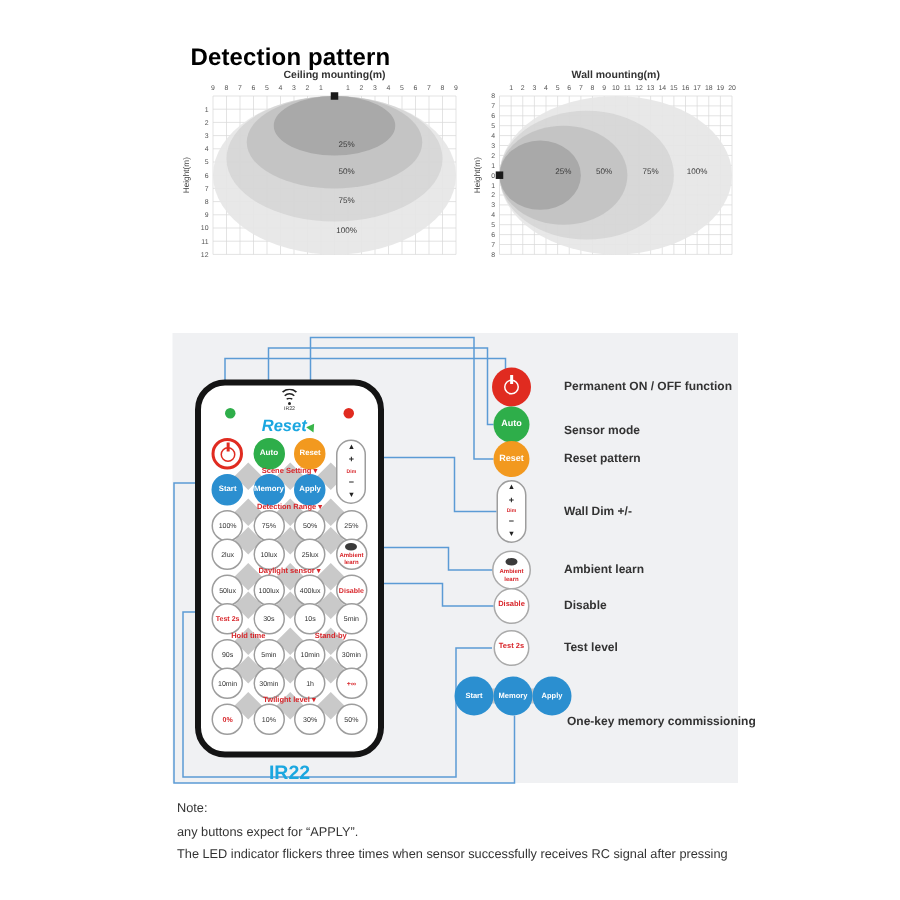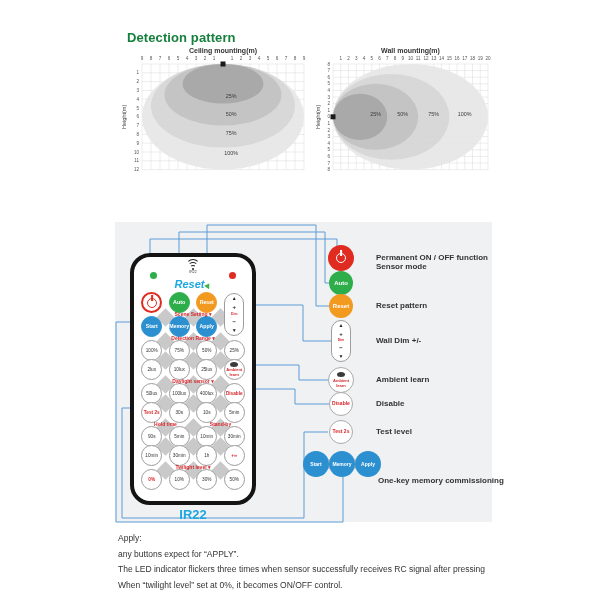--- a/index.html
+++ b/index.html
@@ -1,18 +1,18 @@
 <!DOCTYPE html>
 <html><head>
 <meta charset="utf-8">
 <style>
   html,body{margin:0;padding:0;background:#fff;}
   #canvas{position:relative;width:600px;height:600px;background:#fff;overflow:hidden;
           font-family:"Liberation Sans",sans-serif;color:#222;}
-  .h1{position:absolute;font-size:13px;font-weight:700;color:#15803d;letter-spacing:.1px;}
+  .h1{position:absolute;font-size:16px;font-weight:700;color:#000000;letter-spacing:.1px;}
   .chart-title{position:absolute;font-size:7px;font-weight:700;color:#333;text-align:center;}
   svg{position:absolute;overflow:visible;}
   .tick{font-size:4.6px;fill:#555;font-family:"Liberation Sans",sans-serif;}
   .axlab{font-size:5.5px;fill:#444;font-family:"Liberation Sans",sans-serif;}
   .zl{font-size:5.4px;fill:#3a3a3a;font-family:"Liberation Sans",sans-serif;text-anchor:middle;}
   #panel{position:absolute;left:115px;top:222px;width:377px;height:300px;background:#f0f1f3;}
   #remote{position:absolute;left:130px;top:253px;width:126px;height:252px;background:#fff;
           border:4px solid #141414;border-radius:20px;box-sizing:border-box;z-index:4;}
   .dot{position:absolute;width:7px;height:7px;border-radius:50%;}
   .wifi-arc{position:absolute;left:50%;transform:translateX(-50%);border:1px solid #222;
@@ -344,21 +344,21 @@
   </div>
 
   <div id="remote-caption">IR22</div>
 
   <div id="callouts">
       <div class="co" style="left: 328px; top: 245px; width: 26px; height: 26px; background: rgb(224, 43, 32);">
         <div class="pwrg" style="color: rgb(255, 255, 255);"></div>
       </div>
       <div class="co-label" style="left: 376px; top: 253px;">Permanent ON / OFF function</div>
       <div class="co" style="left: 329px; top: 271px; width: 24px; height: 24px; background: rgb(46, 174, 74); color: rgb(255, 255, 255); font-size: 6px; font-weight: 700;">Auto</div>
-      <div class="co-label" style="left: 376px; top: 262px;">Sensor mode</div>
+      <div class="co-label" style="left: 376px; top: 282px;">Sensor mode</div>
       <div class="co" style="left: 329px; top: 294px; width: 24px; height: 24px; background: rgb(242, 153, 31); color: rgb(255, 255, 255); font-size: 6px; font-weight: 700;">Reset</div>
       <div class="co-label" style="left: 376px; top: 301px;">Reset pattern</div>
       <div class="pill" style="left: 331px; top: 320px; width: 20px; height: 42px;">
         <span class="ar">▲</span>
         <span class="pm">+</span>
         <span class="dl">Dim</span>
         <span class="pm">−</span>
         <span class="ar">▼</span>
       </div>
       <div class="co-label" style="left: 376px; top: 336px;">Wall Dim +/-</div>
@@ -372,21 +372,20 @@
       <div class="co" style="left: 329px; top: 420px; width: 24px; height: 24px; background: rgb(255, 255, 255); border: 1px solid rgb(170, 170, 170); color: rgb(216, 37, 42); font-size: 5px; font-weight: 700; line-height: 1.1;">Test 2s</div>
       <div class="co-label" style="left: 376px; top: 427px;">Test level</div>
       <div class="trio-bar" style="left: 316px; top: 459px; width: 52px; height: 10px;"></div>
       <div class="co" style="left: 303px; top: 451px; width: 26px; height: 26px; background: rgb(43, 143, 208); color: rgb(255, 255, 255); font-size: 5px; font-weight: 700;">Start</div>
       <div class="co" style="left: 329px; top: 451px; width: 26px; height: 26px; background: rgb(43, 143, 208); color: rgb(255, 255, 255); font-size: 5px; font-weight: 700;">Memory</div>
       <div class="co" style="left: 355px; top: 451px; width: 26px; height: 26px; background: rgb(43, 143, 208); color: rgb(255, 255, 255); font-size: 5px; font-weight: 700;">Apply</div>
       <div class="co-label" style="left: 378px; top: 459px; margin-top: 17px;">One-key memory commissioning</div>
     </div>
 
   <div id="note">
-    <div class="nh">Apply:</div>
+    <div class="nh">Note:</div>
     <div id="note-lines">
         <div>any buttons expect for “APPLY”.</div>
         <div>The LED indicator flickers three times when sensor successfully receives RC signal after pressing</div>
-        <div>When “twilight level” set at 0%, it becomes ON/OFF control.</div>
       </div>
   </div>
 
 </div>
 
 </body></html>

